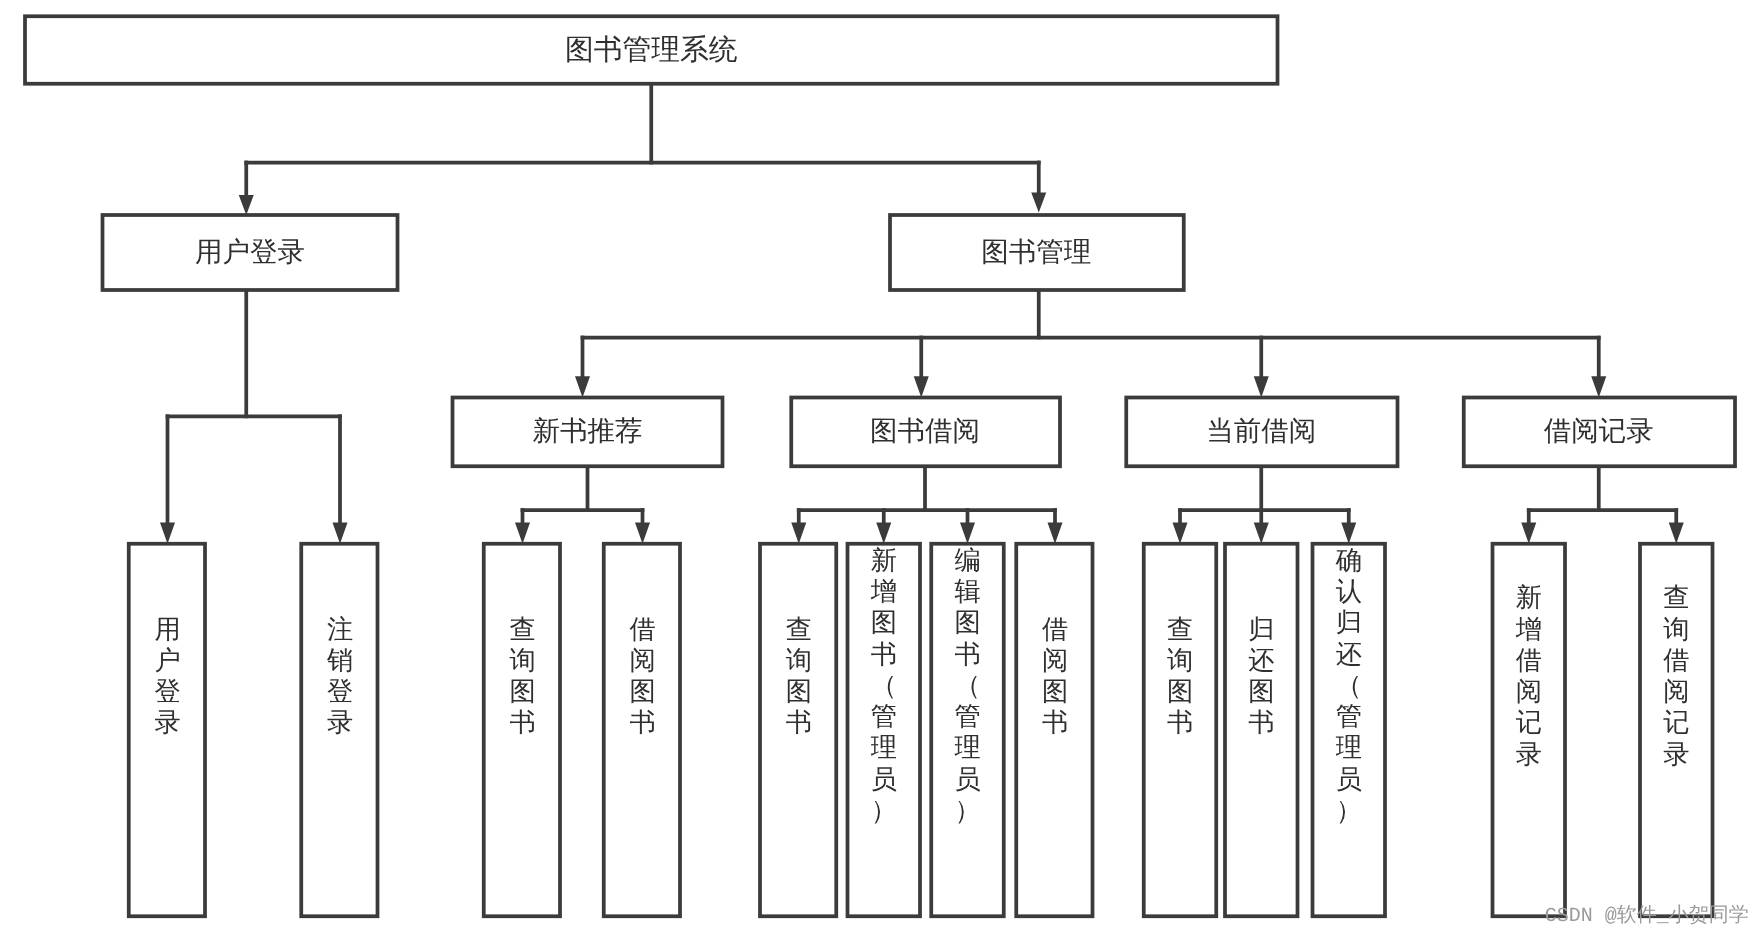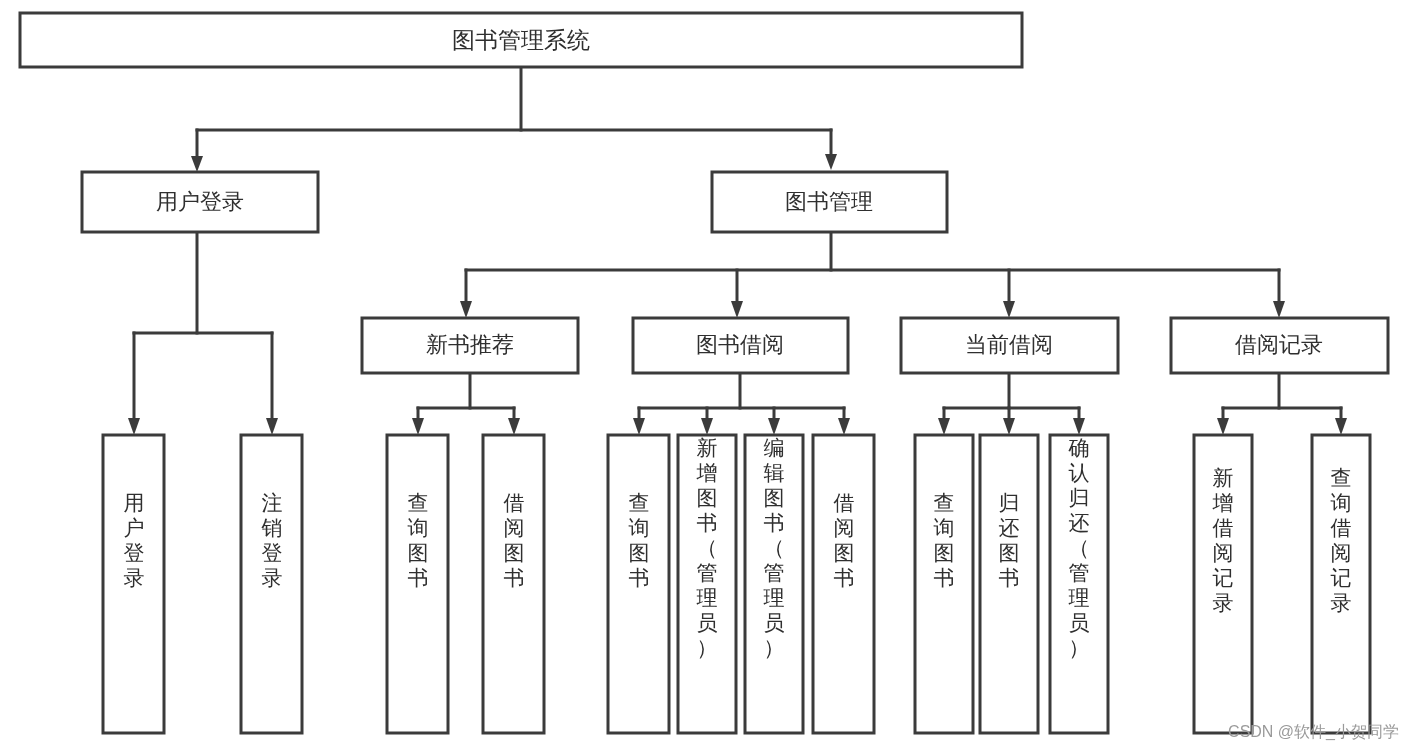--- a/index.html
+++ b/index.html
@@ -9,21 +9,21 @@
   svg{position:absolute;left:0;top:0;}
   .nodebox{fill:#ffffff;stroke:#3b3b3b;stroke-width:3;}
   .conn{stroke:#3b3b3b;stroke-width:3;fill:none;stroke-linecap:square;}
   .arrow{fill:#3b3b3b;stroke:none;}
   .lbl{fill:#2f2f2f;font-family:"DejaVu Sans","Liberation Sans",sans-serif;
        font-size:22px;text-anchor:middle;dominant-baseline:middle;}
   .lbl-root{font-size:23px;}
   .vlbl{fill:#2f2f2f;font-family:"DejaVu Sans","Liberation Sans",sans-serif;
         font-size:21px;text-anchor:middle;}
   .watermark{position:absolute;right:6px;bottom:4px;font-size:16px;color:#9a9a9a;
-             font-family:Liberation Sans, sans-serif;white-space:nowrap;}
+             font-family:Liberation Mono, monospace;white-space:nowrap;}
 </style>
 </head>
 <body>
 
 <div id="stage">
 
   <svg width="1405" height="747" viewBox="0 0 1405 747">
 
     <defs>
       <marker id="ah" viewBox="0 0 12 14" refX="6" refY="13" markerWidth="12" markerHeight="14" orient="auto-start-reverse" markerUnits="userSpaceOnUse">

